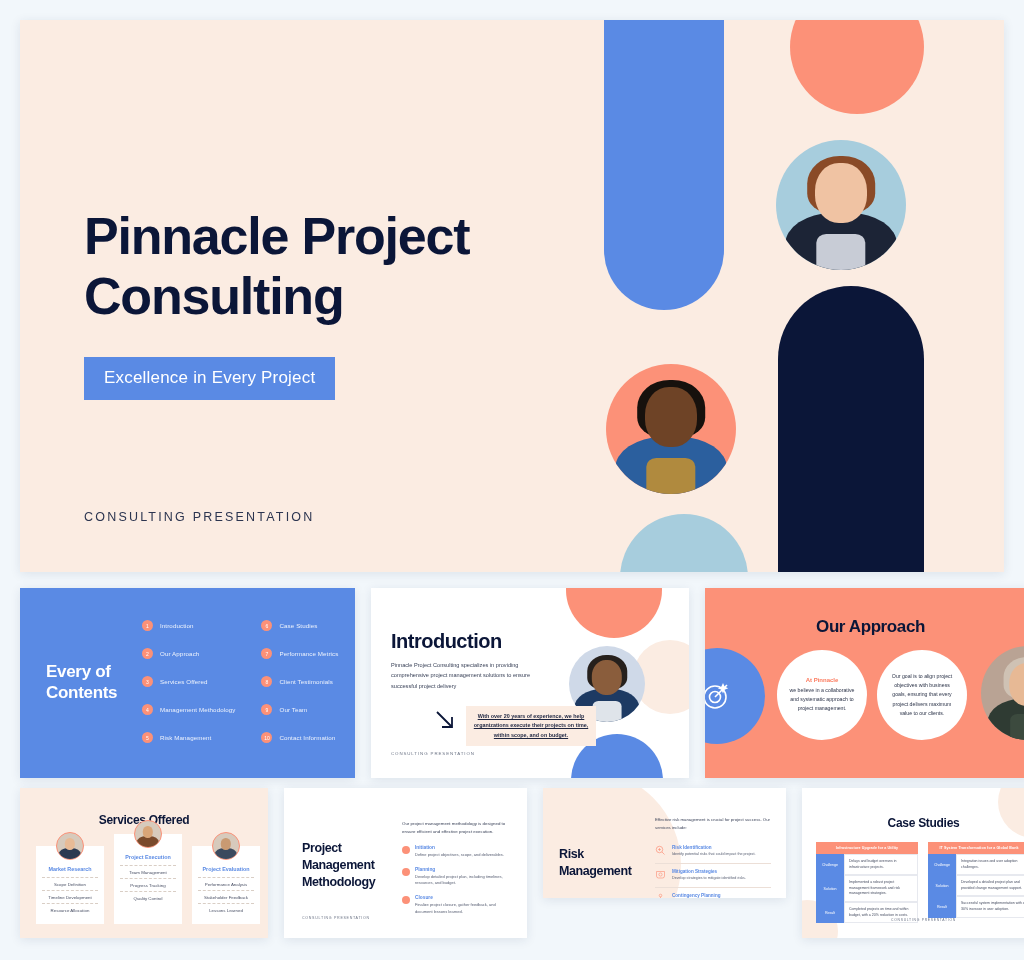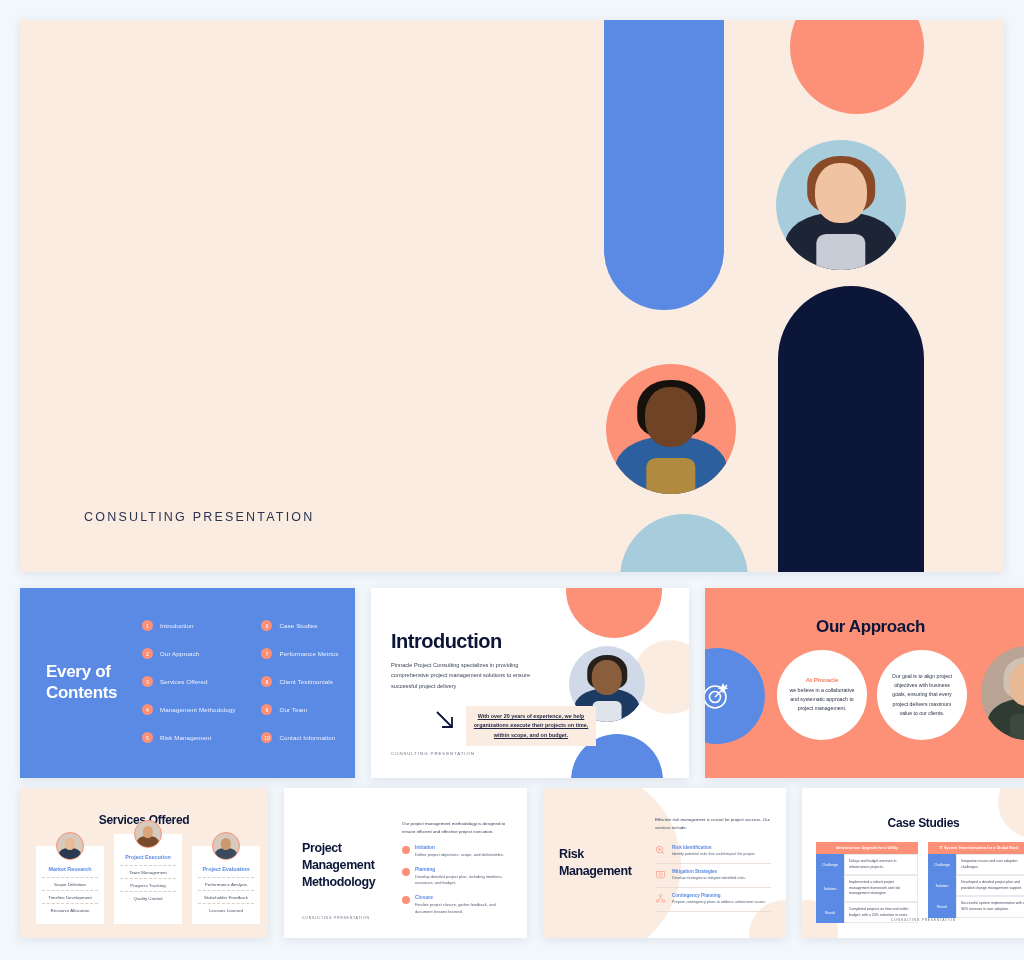--- a/index.html
+++ b/index.html
@@ -101,21 +101,21 @@
   .appr-c1 { left: 72px; }
   .appr-c2 { left: 172px; }
   .appr-h { color: #fc7b5e; font-size: 6px; font-weight: 700; margin-bottom: 3px; }
   .appr-t { color: #2b3348; font-size: 5.2px; line-height: 1.75; }
   .appr-photo { position: absolute; left: 276px; top: 58px; width: 94px; height: 94px;
                 border-radius: 50%; overflow: hidden; background: #b9a394; }
 
   
   .s-serv { width: 248px; height: 150px; background: #fbece2; }
   .s-meth { width: 243px; height: 150px; background: #fff; }
-  .s-risk { width: 243px; height: 150px; background: #fff; }
+  .s-risk { width: 243px; height: 110px; background: #fff; }
   .s-case { width: 243px; height: 150px; background: #fff; }
 
   .serv-title { position: absolute; left: 0; right: 0; top: 25px; text-align: center;
                 color: #0b1638; font-size: 12px; font-weight: 700; letter-spacing: -.3px; }
   .serv-cards { position: absolute; left: 16px; top: 58px; display: flex; gap: 10px; }
   .serv-card { position: relative; width: 68px; background: #fff; padding: 20px 6px 8px;
                text-align: center; }
   .serv-card.raised { margin-top: -12px; }
   .serv-av { position: absolute; left: 50%; top: -14px; transform: translateX(-50%);
              width: 28px; height: 28px; border-radius: 50%; border: 1.6px solid #fc9178;
@@ -190,20 +190,25 @@
     </div>
     <div class="photo photo-m">
       <div class="pp">
         <div class="body" style="background:#2b5f9e"></div>
         <div class="hair" style="background:#17110d"></div>
         <div class="head" style="background:#6e4326"></div>
         <div class="shirt" style="background:#b08a3e"></div>
       </div>
     </div>
 
+    <div class="hero-left">
+      <div class="hero-title">Pinnacle Project
+Consulting</div>
+      <div class="hero-tag">Excellence in Every Project</div>
+    </div>
     <div class="hero-foot">CONSULTING PRESENTATION</div>
   </div>
 
   <div class="row row2">
 
     <div class="slide s-toc">
       <div class="toc-title">Every of
 Contents</div>
       <div class="toc-cols">
         <div class="toc-col">

